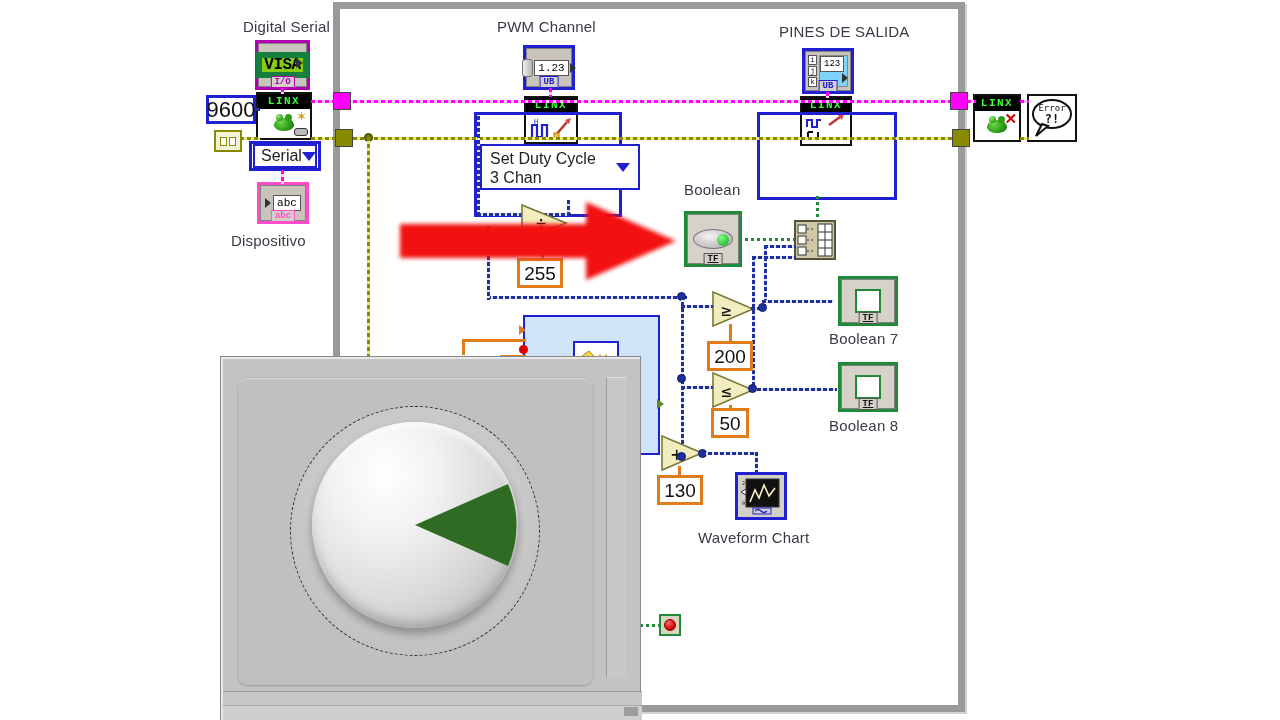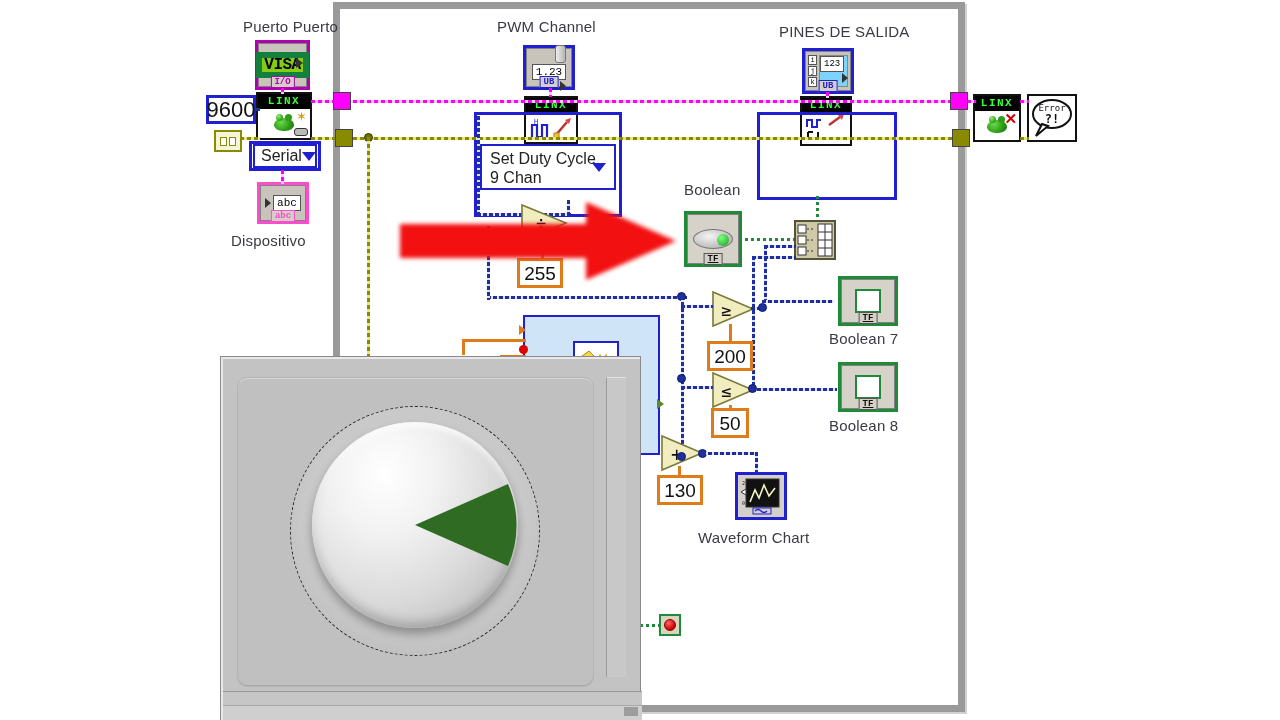--- a/index.html
+++ b/index.html
@@ -235,21 +235,21 @@
 </head>
 <body>
 
 <div id="stage">
 
   <div class="letterbox" style="left:0;width:8px;"></div>
   <div class="letterbox" style="right:0;width:8px;"></div>
 
   <div class="loop-frame" style="left:333px; top:2px; width:632px; height:710px;"></div>
 
-  <div class="lbl" style="left:243px; top:18px;">Puerto Puerto</div>
+  <div class="lbl" style="left:243px; top:18px;">Digital Serial</div>
 
   <div class="term b-magenta" style="left:255px; top:40px; width:55px; height:50px;">
     <div class="term-inner">
       <div class="visabox">VISA</div>
       <div style="position:absolute;right:3px;top:14px;width:0;height:0;border-top:5px solid transparent;border-bottom:5px solid transparent;border-left:7px solid #333;"></div>
       <div class="dtag io">I/O</div>
     </div>
   </div>
 
   <div class="const blue" style="left:206px; top:95px; width:50px; height:29px;">9600</div>
@@ -284,21 +284,21 @@
       </div>
       <div class="dtag abc">abc</div>
     </div>
   </div>
   <div class="lbl" style="left:231px; top:232px;">Dispositivo</div>
 
   <div class="lbl" style="left:497px; top:18px;">PWM Channel</div>
 
   <div class="term b-blue" style="left:523px; top:45px; width:52px; height:45px;">
     <div class="term-inner">
-      <div style="display:flex;align-items:flex-end;gap:1px;flex-direction:column;">
+      <div style="display:flex;align-items:center;gap:1px;">
         <span style="width:11px;height:18px;border-radius:3px;background:linear-gradient(90deg,#eee,#b5b5b5);border:1px solid #777;"></span>
         <span class="numbox">1.23</span>
         <span style="width:0;height:0;border-top:5px solid transparent;border-bottom:5px solid transparent;border-left:6px solid #333;"></span>
       </div>
       <div class="dtag ub">UB</div>
     </div>
   </div>
 
   <div class="linx" style="left:524px; top:96px; width:54px; height:48px;">
     <div class="linx-hdr">LINX</div>
@@ -307,23 +307,23 @@
         <path d="M3 22 L3 10 L8 10 L8 22 L13 22 L13 10 L18 10 L18 22" stroke="#2020d0" stroke-width="2.2" fill="none"></path>
         <text x="5" y="9" font-size="7" fill="#2020d0" font-family="monospace">H</text>
         <path d="M26 21 L38 7" stroke="#b33" stroke-width="2.5"></path>
         <path d="M36 5 L42 3 L40 9 Z" fill="#d44"></path>
         <rect x="25" y="18" width="5" height="5" fill="#f0c040" stroke="#b8860b"></rect>
       </svg>
     </div>
   </div>
 
   <div class="subvi-shell" style="left:474px; top:112px; width:148px; height:105px;"></div>
-  <div class="enum enum-2line" style="left:480px; top:144px; width:136px; height:46px; padding:4px 8px;">
+  <div class="enum enum-2line" style="left:480px; top:144px; width:160px; height:46px; padding:4px 8px;">
     <span>Set Duty Cycle</span>
-    <span>9 Chan</span>
+    <span>3 Chan</span>
     <span class="caret" style="position:absolute;right:8px;top:17px;"></span>
   </div>
 
   <div class="lbl" style="left:779px; top:23px;">PINES DE SALIDA</div>
 
   <div class="term b-blue" style="left:802px; top:48px; width:52px; height:46px;">
     <div class="term-inner">
       <div style="display:flex;align-items:stretch;gap:2px;width:100%;padding:2px;">
         <div style="display:flex;flex-direction:column;gap:1px;font-size:7px;font-family:'Liberation Mono',monospace;">
           <span style="border:1px solid #555;background:#fff;width:9px;text-align:center;line-height:8px;">i</span>

